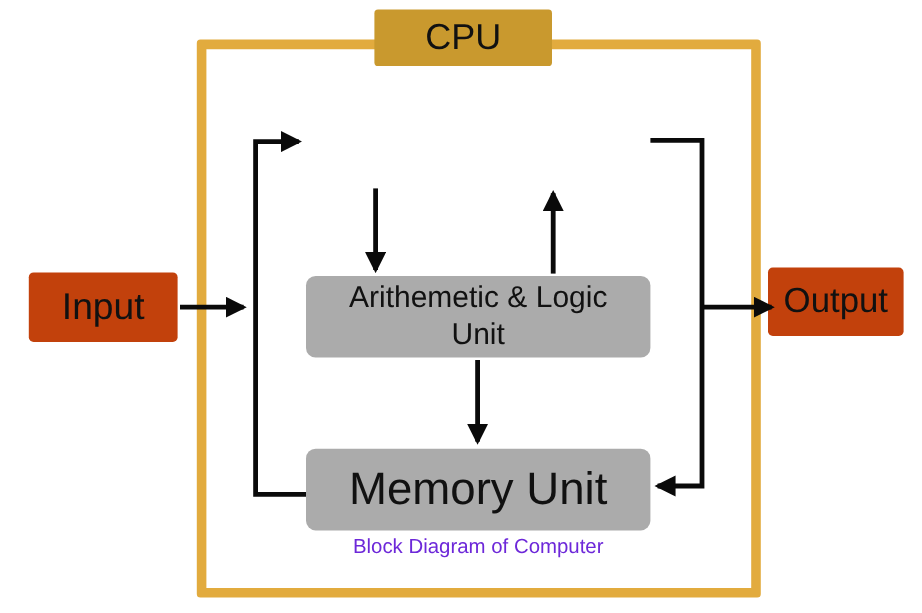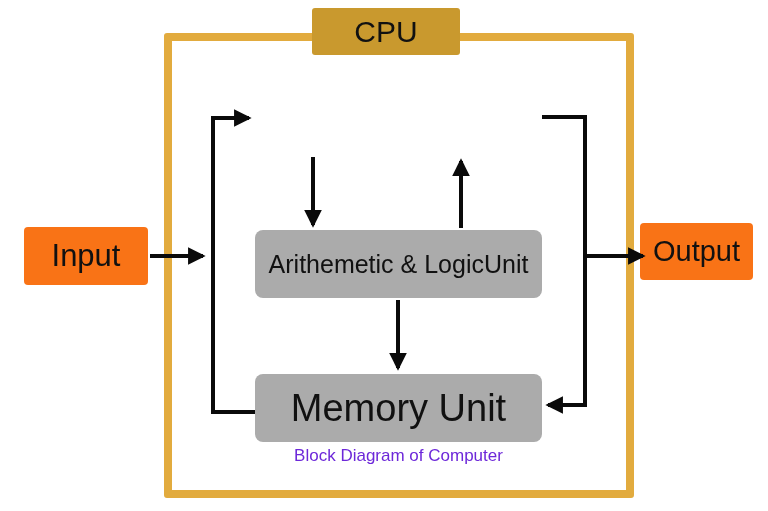--- a/index.html
+++ b/index.html
@@ -41,32 +41,32 @@
     border-radius: 8px;
   }
   .control {
     left: 255px; top: 88px;
     width: 287px; height: 66px;
     font-size: 37px;
   }
   .alu {
     left: 255px; top: 230px;
     width: 287px; height: 68px;
-    flex-direction: row;
+    flex-direction: column;
     font-size: 25px;
     line-height: 31px;
   }
   .memory {
     left: 255px; top: 374px;
     width: 287px; height: 68px;
     font-size: 38px;
     justify-content: center;
   }
   .io {
-    background: #f97316;
+    background: #c2410c;
     border-radius: 4px;
   }
   .input {
     left: 24px; top: 227px;
     width: 124px; height: 58px;
     font-size: 31px;
   }
   .output {
     left: 640px; top: 223px;
     width: 113px; height: 57px;

